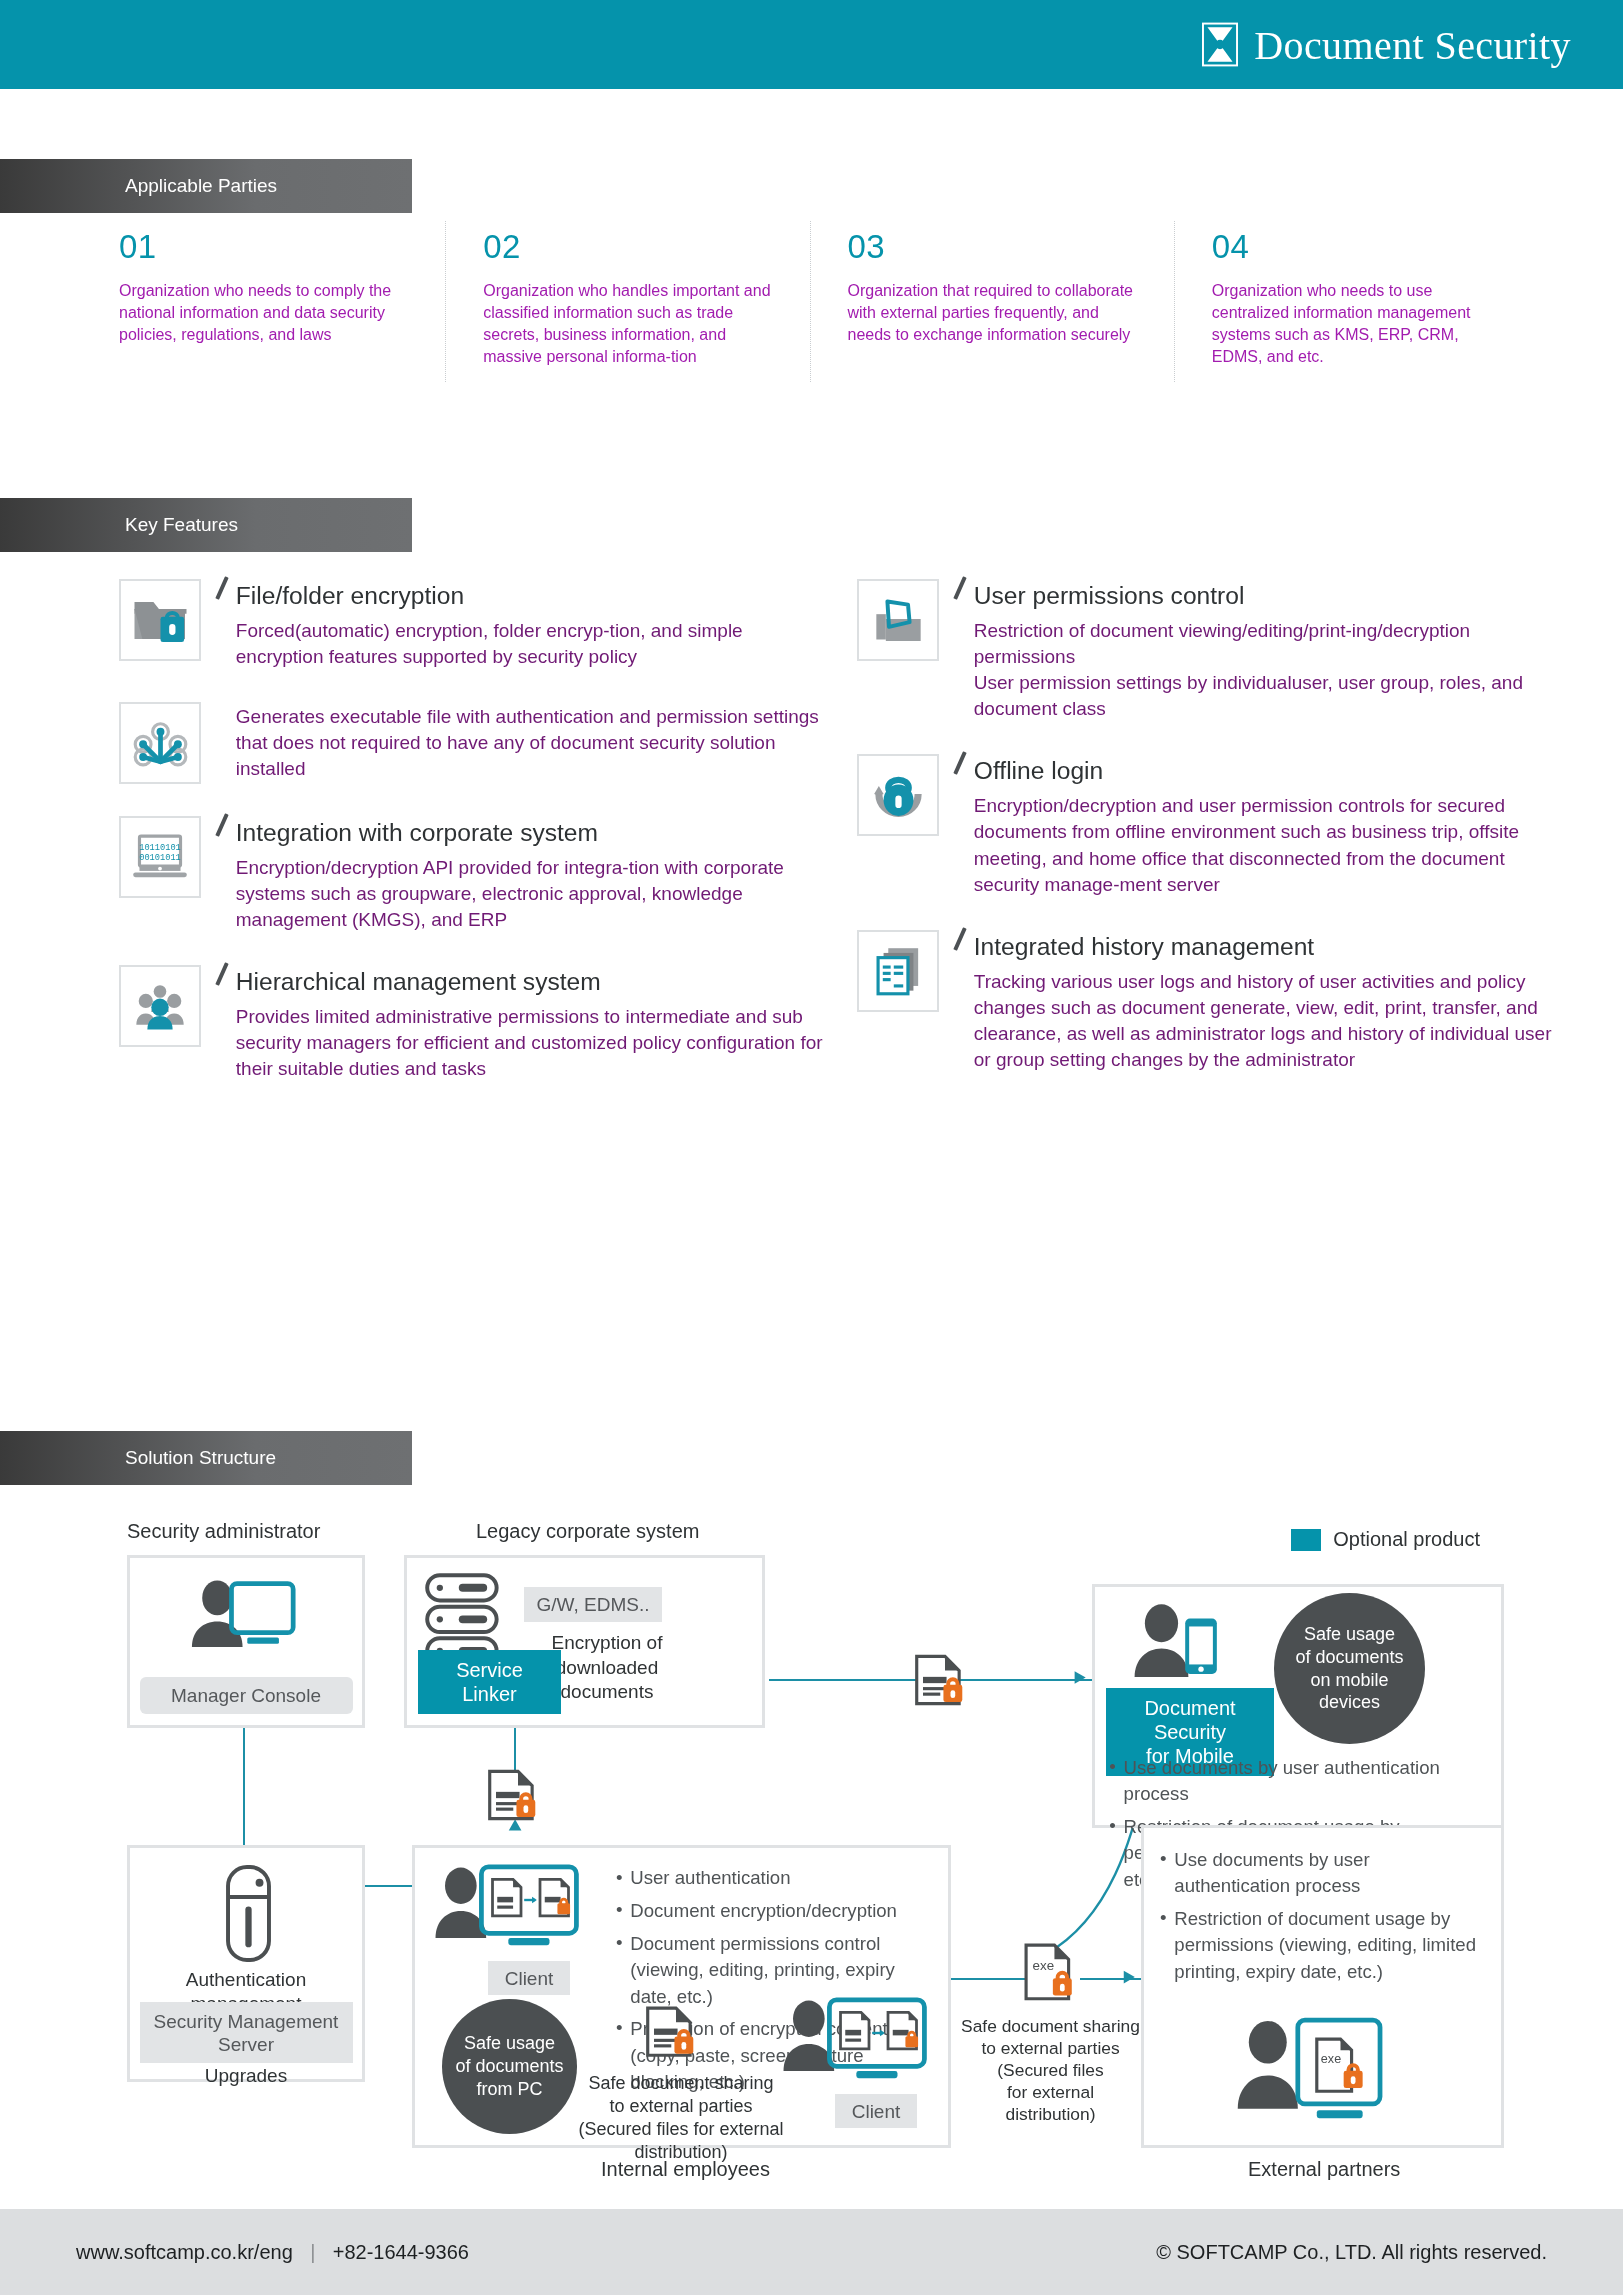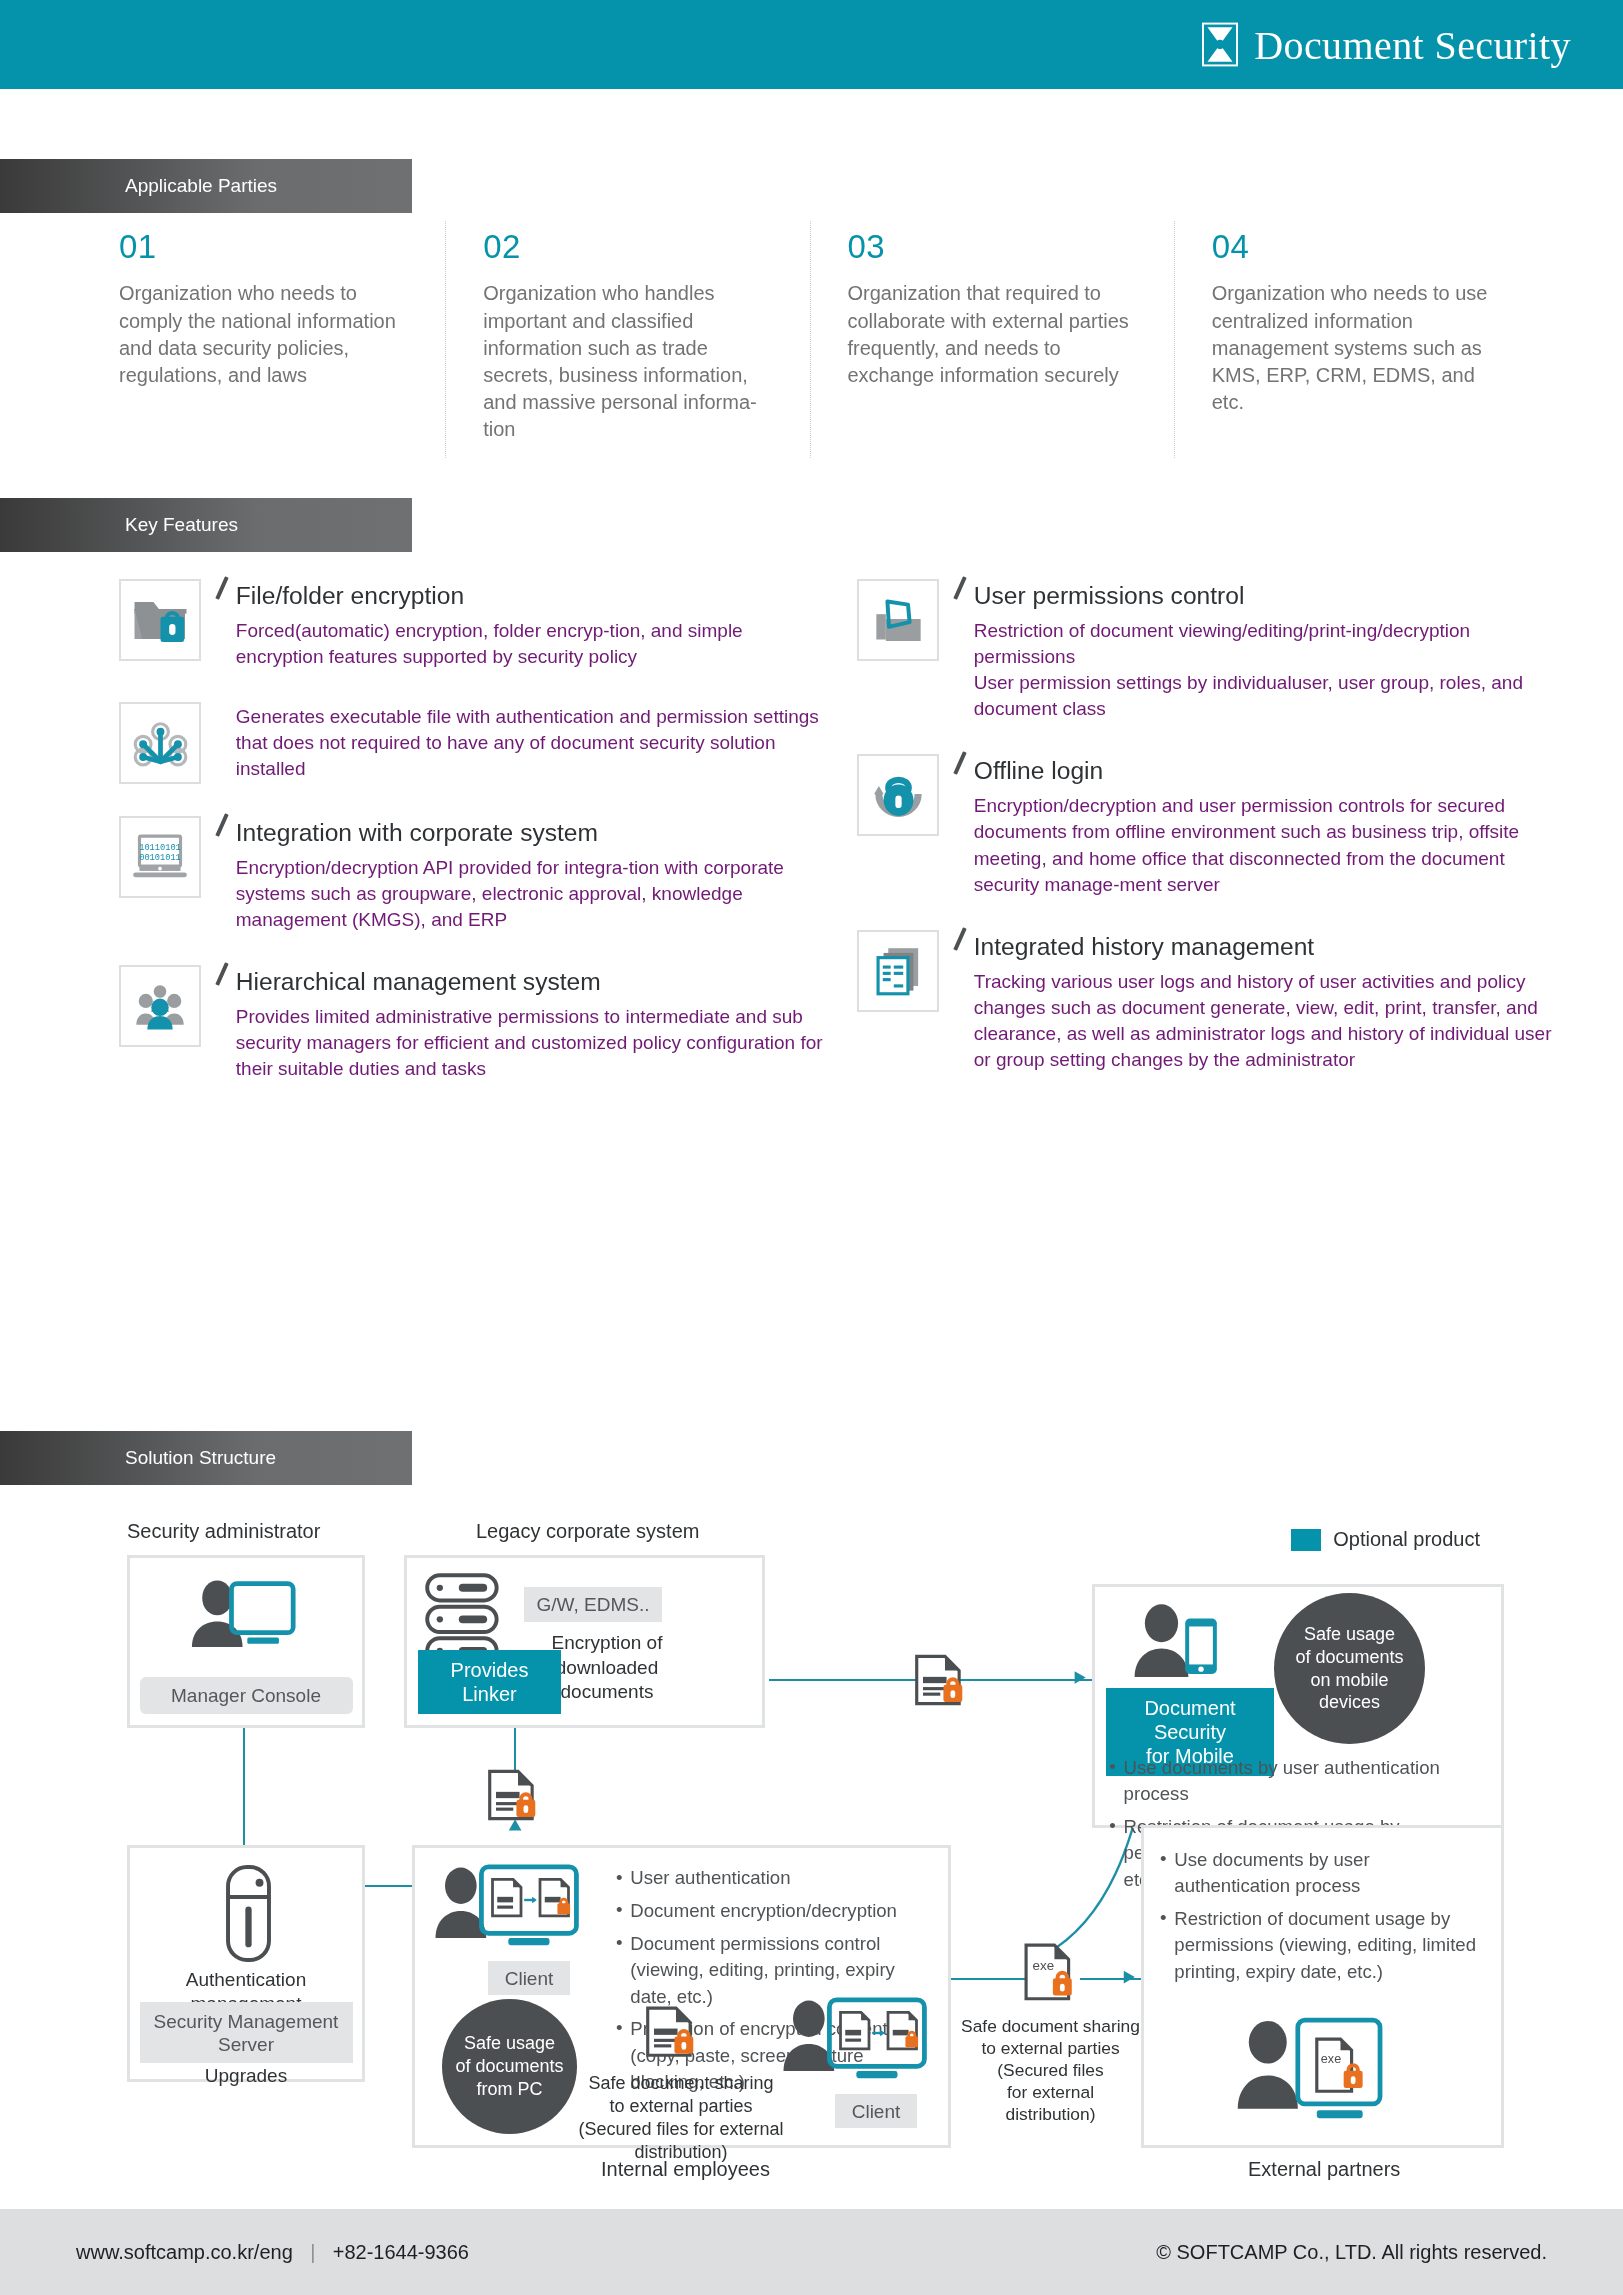--- a/index.html
+++ b/index.html
@@ -44,21 +44,21 @@
   .party { flex: 1 1 0; padding-right: 36px; position: relative; }
   .party + .party { padding-left: 38px; }
   .party + .party::before {
     content: ""; position: absolute; left: 0; top: -9.5px; bottom: -14.3px;
     border-left: 1.6px dotted #c9cdd0;
   }
   .party-num {
     color: #0593ab; font-size: 33px; line-height: 1;
     margin-bottom: 17.4px; letter-spacing: 0.4px;
   }
-  .party-desc { font-size: 20px; line-height: 1.36; color: #737373; }
+  .party-desc { font-size: 16px; line-height: 1.36; color: #a21caf; }
 
   
   #bar-features { top: 498px; }
   .features {
     position: absolute; left: 119px; top: 579px; width: 1451px;
     display: grid; grid-template-columns: 705px 713px; column-gap: 33px;
   }
   .fcol { display: flex; flex-direction: column; }
   .feature { display: flex; gap: 17.4px; margin-bottom: 32px; }
   .ficon {
@@ -373,21 +373,21 @@
           <circle cx="20" cy="60" r="4"></circle>
             <rect x="44" y="55" width="36" height="10" rx="5"></rect>
           <circle cx="20" cy="100" r="4"></circle>
             <rect x="44" y="95" width="36" height="10" rx="5"></rect>
         </g>
       </svg>
       <div class="tag-grey" style="position:absolute; left:117px; top:28.5px; width:138px; padding:6.3px 4.8px;">G/W, EDMS..</div>
       <div style="position:absolute; left:115px; top:73px; width:170px; text-align:center; font-size:19px; line-height:1.3; color:#2f3335; white-space:pre-line;">Encryption of
 downloaded
 documents</div>
-      <div class="tag-teal" style="position:absolute; left:11px; bottom:11px; width:143px; white-space:pre-line;">Provides Linker</div>
+      <div class="tag-teal" style="position:absolute; left:11px; bottom:11px; width:143px; white-space:pre-line;">Service Linker</div>
     </div>
 
     <svg style="position:absolute; left:912px; top:147px;" width="55" height="54" viewBox="0 0 70 68">
       <path d="M6 4h36l18 18v42H6z" fill="#fff" stroke="#4b4f51" stroke-width="4"></path>
       <path d="M42 4v18h18z" fill="#4b4f51"></path>
       <g fill="#4b4f51">
           <rect x="14" y="30" width="30" height="8"></rect>
           <rect x="14" y="43" width="30" height="4"></rect>
           <rect x="14" y="50" width="22" height="4"></rect>
         </g>

